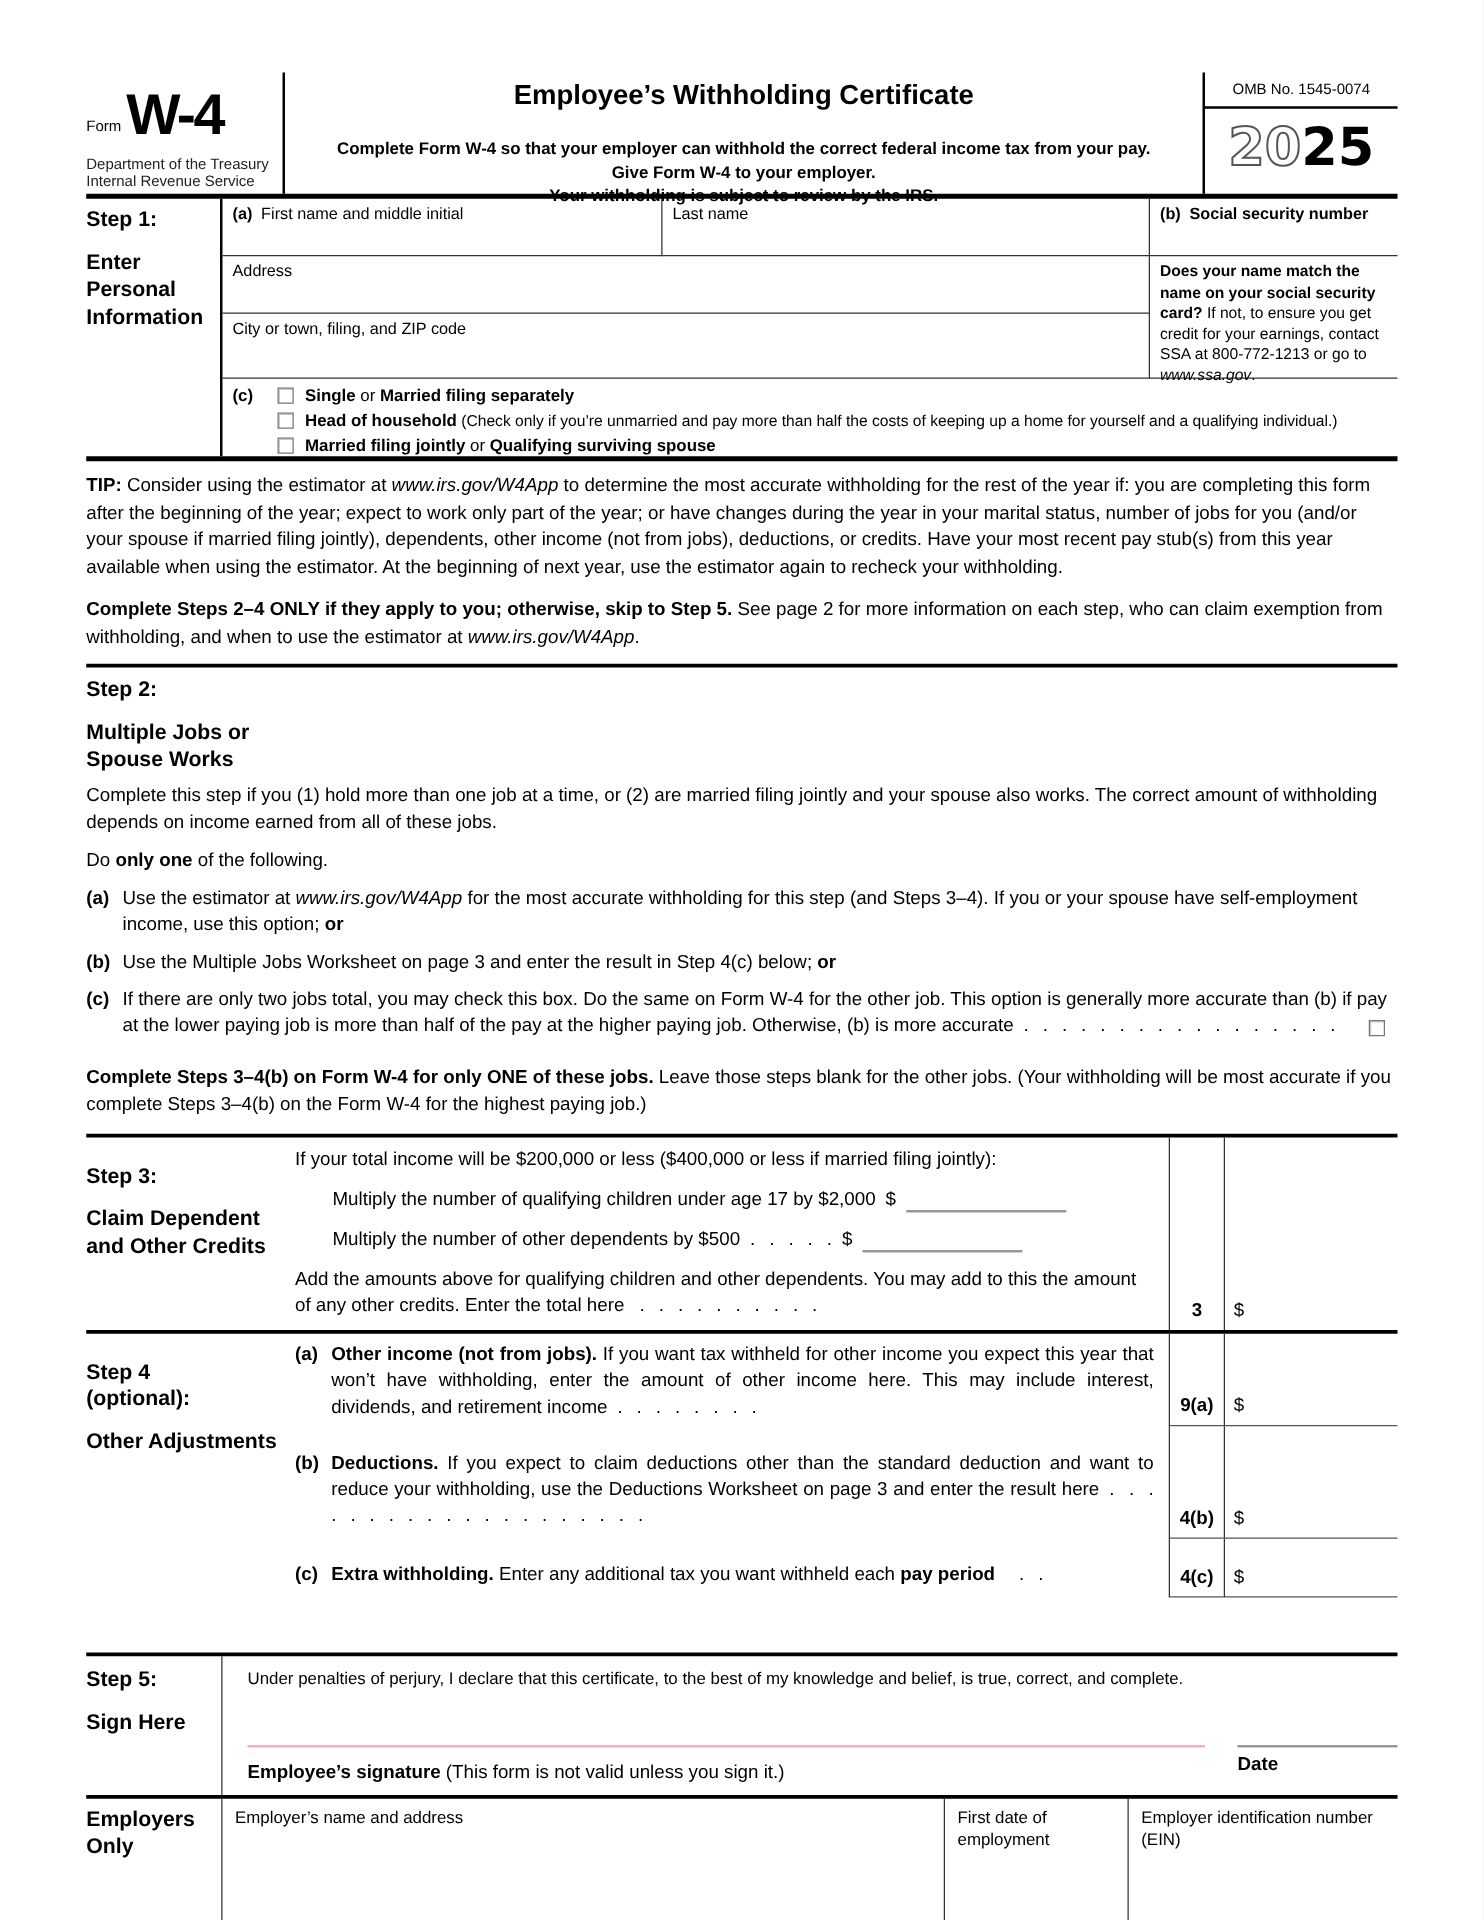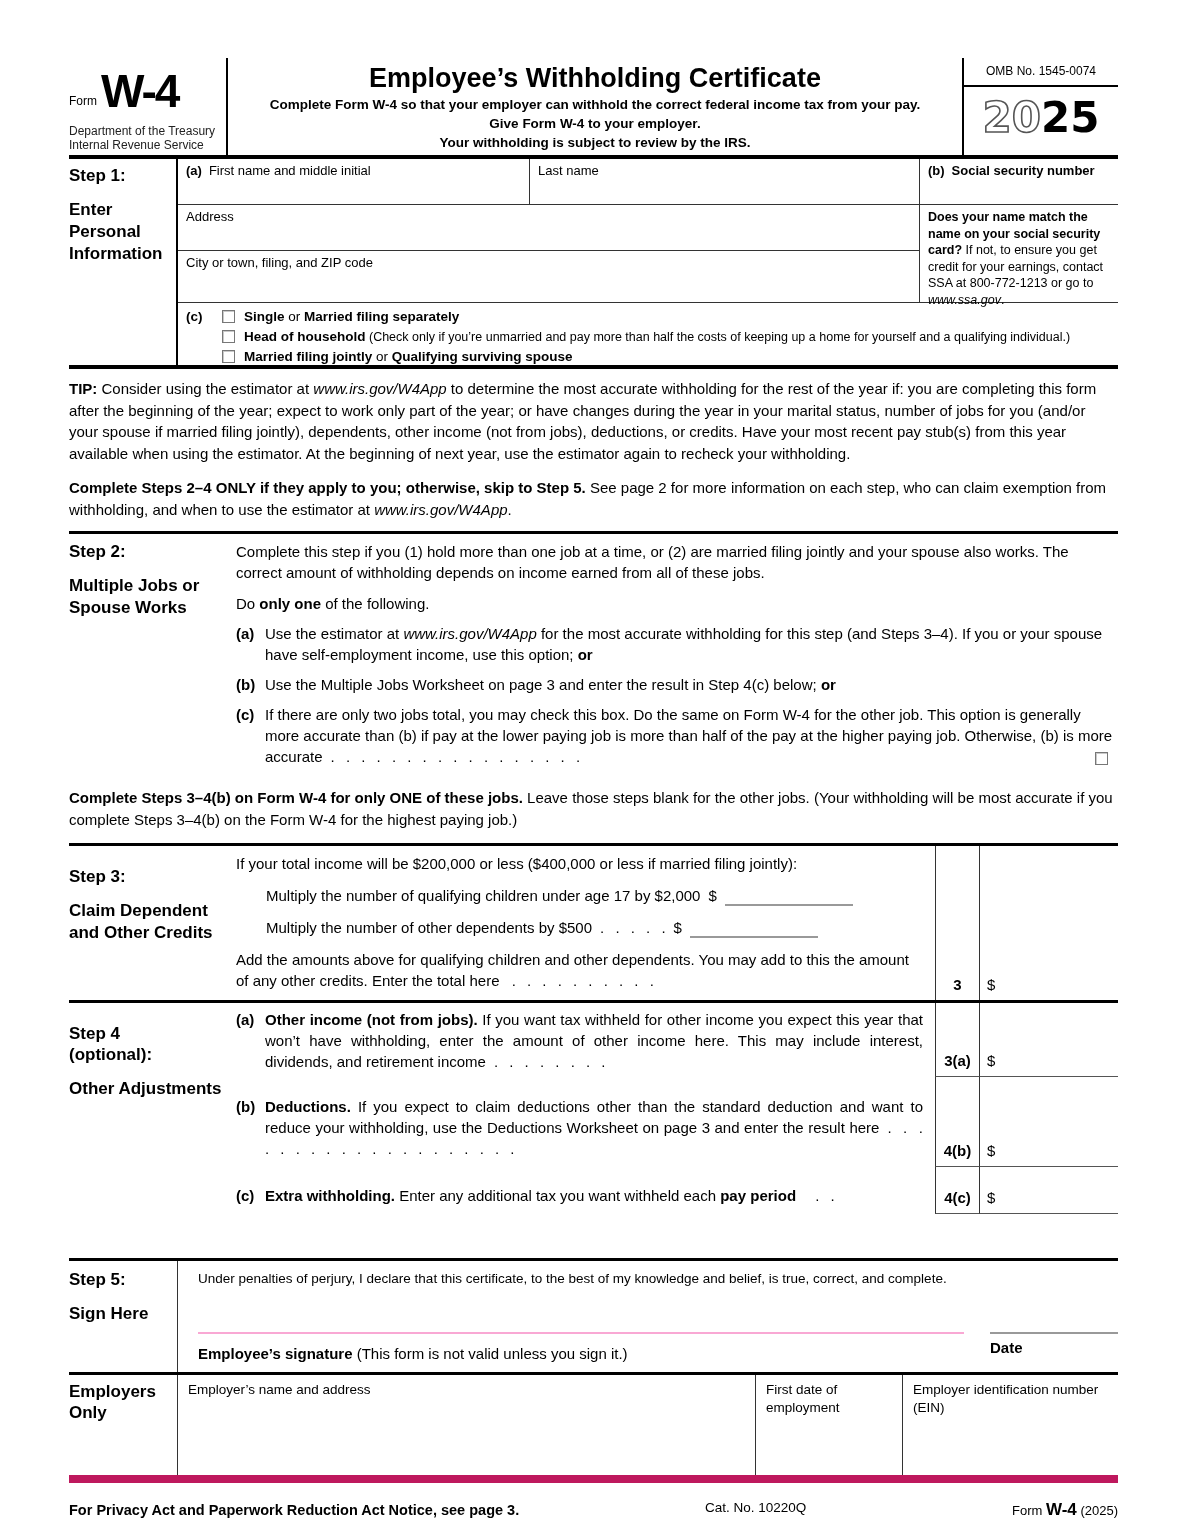--- a/index.html
+++ b/index.html
@@ -12,21 +12,21 @@
   .bold { font-weight:bold; }
   .ital { font-style:italic; }
 
   
   .header { display:flex; border-bottom:4px solid #000; height:101px; }
   .h-left { width:159px; border-right:2px solid #000; position:relative; }
   .form-word { position:absolute; left:0; top:36px; font-size:12px; }
   .w4-big { position:absolute; left:32px; top:6px; font-size:46px; font-weight:bold; letter-spacing:-2px; }
   .dept { position:absolute; left:0; bottom:3px; font-size:12px; color:#222; line-height:14px; }
   .h-center { flex:1; text-align:center; padding-top:5px; }
-  .h-title { font-size:27px; font-weight:bold; margin-bottom:1px; }
+  .h-title { font-size:22px; font-weight:bold; margin-bottom:20px; }
   .h-sub { font-size:13.5px; font-weight:bold; line-height:19px; }
   .h-right { width:156px; border-left:2px solid #000; display:flex; flex-direction:column; }
   .omb { font-size:12px; text-align:center; padding:6px 0 7px; border-bottom:2px solid #000; }
   .year { text-align:center; font-size:42px; font-weight:bold; padding-top:6px; font-family:"DejaVu Sans",sans-serif; }
   .year-outline { color:#fff; -webkit-text-stroke:1.6px #555; }
   .year-solid { color:#000; }
 
   
   .step1 { display:grid; grid-template-columns:109px 352px 390px 1fr;
            grid-template-rows:46px 46px 52px 62px; border-bottom:4px solid #000; font-size:13px; }
@@ -52,21 +52,21 @@
   .cb-paren { font-weight:normal; font-size:12.5px; }
 
   
   .tip { font-size:15px; line-height:21.5px; margin-top:9px; }
   .complete24 { font-size:15px; line-height:21.5px; margin:13px 0 11px; }
 
   
   .sec { border-top:3px solid #000; display:flex; }
   .sec-label { width:167px; flex:none; padding-top:7px; }
   .sec-body { flex:1; font-size:15px; line-height:21px; padding-top:7px; }
-  .step2 { padding-bottom:6px; }
+  .step2 { padding-bottom:6px;flex-direction:column; }
   .p-gap { margin-bottom:10px; }
   .item { display:flex; margin-top:9px; }
   .item-tag { width:29px; flex:none; font-weight:bold; }
   .item-text { flex:1; }
   .item-c-wrap { position:relative; }
   .cb-end { position:absolute; right:1px; bottom:2px; }
   .dots { word-spacing:7px; margin-left:8px; }
   .complete34 { font-size:15px; line-height:21.5px; margin:14px 0 13px; }
 
   
@@ -258,21 +258,21 @@
       <div class="step-big">(optional):</div>
       <div class="sec-sub">Other Adjustments</div>
     </div>
 
     <div class="s4-text r1">
       <div class="item-tag">(a)</div>
       <div class="item-text just">
         <span class="bold">Other income (not from jobs).</span><span> If you want tax withheld for other income you expect this year that won’t have withholding, enter the amount of other income here. This may include interest, dividends, and retirement income</span><span class="dots">.  .  .  .  .  .  .  .</span>
       </div>
     </div>
-    <div class="num-cell u-b r1">3(a)</div>
+    <div class="num-cell u-b r1">9(a)</div>
     <div class="dollar-cell u-b r1">
         <span>$</span>
       </div>
 
     <div class="s4-text r2 r2t">
       <div class="item-tag">(b)</div>
       <div class="item-text just">
         <span class="bold">Deductions.</span><span> If you expect to claim deductions other than the standard deduction and want to reduce your withholding, use the Deductions Worksheet on page 3 and enter the result here</span><span class="dots">.  .  .  .  .  .  .  .  .  .  .  .  .  .  .  .  .  .  .  .</span>
       </div>
     </div>

